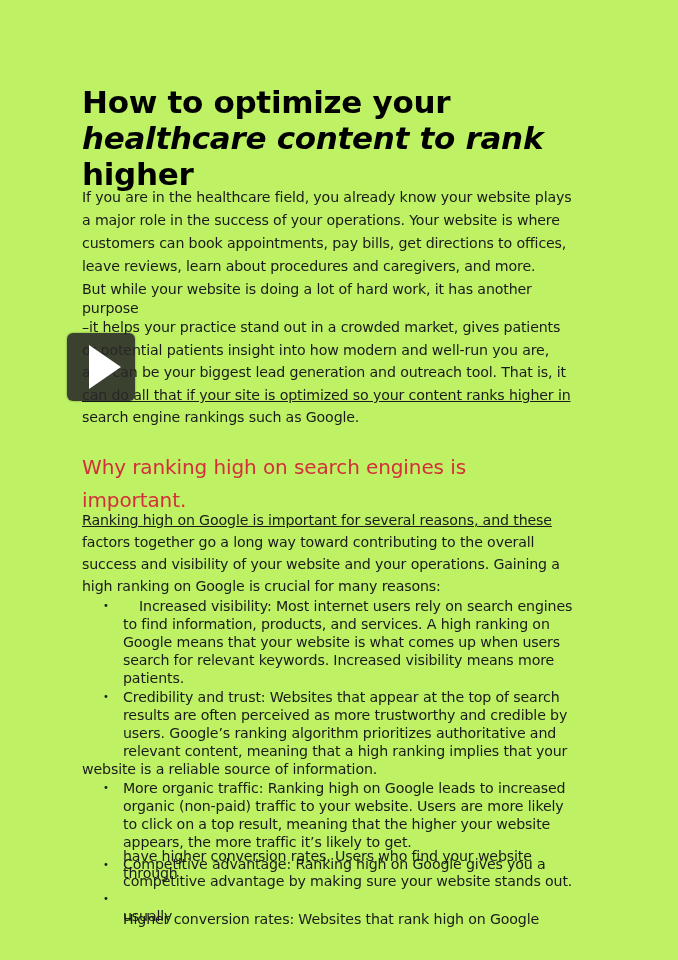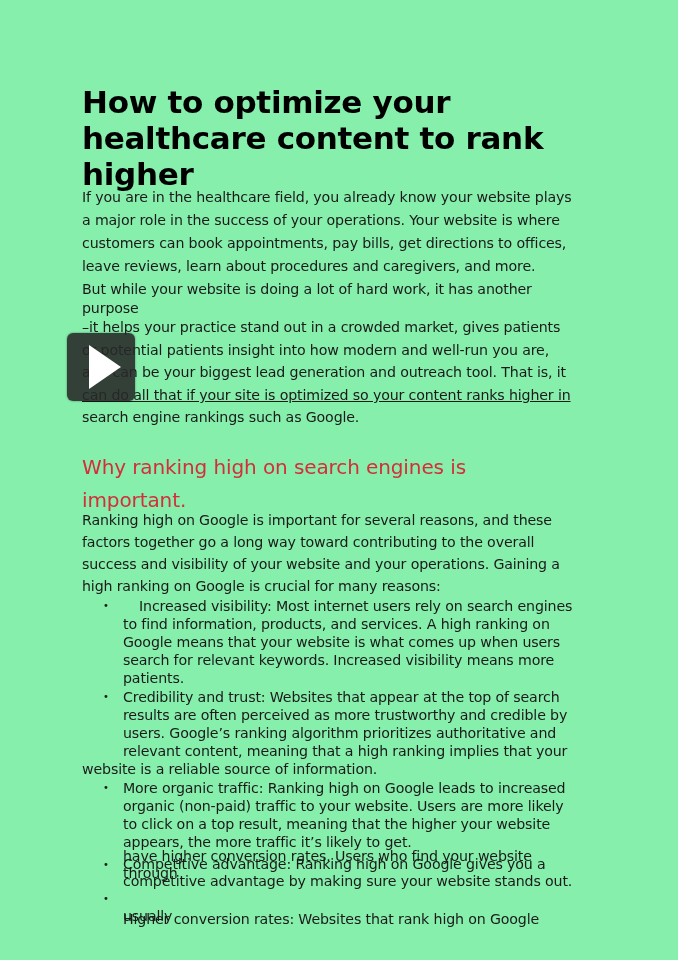--- a/index.html
+++ b/index.html
@@ -1,38 +1,38 @@
 <!DOCTYPE html>
 <html><head>
   <meta charset="utf-8">
   <style>
     html, body { margin: 0; padding: 0; background: #ffffff; }
     body { width: 678px; height: 960px; position: relative; overflow: hidden;
            font-family: "DejaVu Sans", sans-serif; color: #1a1a1a; }
-    .page { position: absolute; left: 0; top: 0; width: 678px; height: 960px; background: #86efac; }
+    .page { position: absolute; left: 0; top: 0; width: 678px; height: 960px; background: #bef264; }
     .abs { position: absolute; white-space: nowrap; }
     .title { left: 82px; font-family: "DejaVu Sans", sans-serif; font-weight: bold; font-size: 31px;
              color: #000; letter-spacing: -0.3px; line-height: 36px; }
     .body-line { left: 82px; font-size: 14.2px; line-height: 22px; color: #1a1a1a; letter-spacing: -0.15px; }
     .h2 { left: 82px; font-size: 20px; color: #d42e3a; line-height: 26px; letter-spacing: -0.1px; }
     .bl { font-size: 14.2px; line-height: 18px; color: #1a1a1a; letter-spacing: -0.15px; }
     .bullet { position: absolute; left: 103px; font-size: 10px; color: #1a1a1a; }
     .play-btn { position: absolute; left: 67px; top: 333px; width: 68px; height: 68px;
                 background: rgba(40,40,40,0.88); border-radius: 6px;
                 box-shadow: 0 0 2px rgba(0,0,0,0.5); cursor: pointer; }
     .play-btn svg { position: absolute; left: 0; top: 0; }
   </style>
 </head>
 <body>
 
 <div class="page">
 
   <div>
     <div class="abs title" style="top:84px;">How to optimize your</div>
-    <div class="abs title" style="top:120px;">healthcare content to rank</div>
+    <div class="abs title" style="top:120px;font-style:italic;">healthcare content to rank</div>
     <div class="abs title" style="top:156px;">higher</div>
   </div>
 
   <div>
     <div class="abs body-line" style="top:186px;">If you are in the healthcare field,  you already know your website plays</div>
     <div class="abs body-line" style="top:209px;">a major role in  the success of your operations. Your website is where</div>
     <div class="abs body-line" style="top:232px;">customers can book appointments, pay bills,  get directions to offices,</div>
     <div class="abs body-line" style="top:255px;">leave reviews, learn about procedures and caregivers, and more.</div>
   </div>
 
@@ -51,21 +51,21 @@
       <polygon points="22,12 22,56 54,34" fill="#ffffff"></polygon>
     </svg>
   </div>
 
   <div>
     <div class="abs h2" style="top:454px;">Why ranking high on search engines is</div>
     <div class="abs h2" style="top:487px;text-align:center;">important.</div>
   </div>
 
   <div>
-    <div class="abs body-line" style="top:509px;">Ranking high  on Google is important for several reasons, and these</div>
+    <div class="abs body-line" style="top:509px;text-decoration:underline;">Ranking high  on Google is important for several reasons, and these</div>
     <div class="abs body-line" style="top:531px;">factors together go a long way toward contributing to the overall</div>
     <div class="abs body-line" style="top:553px;">success and visibility  of your website and your operations. Gaining a</div>
     <div class="abs body-line" style="top:575px;">high  ranking on Google is crucial for many reasons:</div>
   </div>
 
   <div>
 
     <div>
       <span class="bullet" style="top:600px;">•</span>
       <div class="abs bl" style="left:139px; top:597px;">Increased visibility:  Most internet users rely on search engines</div>

